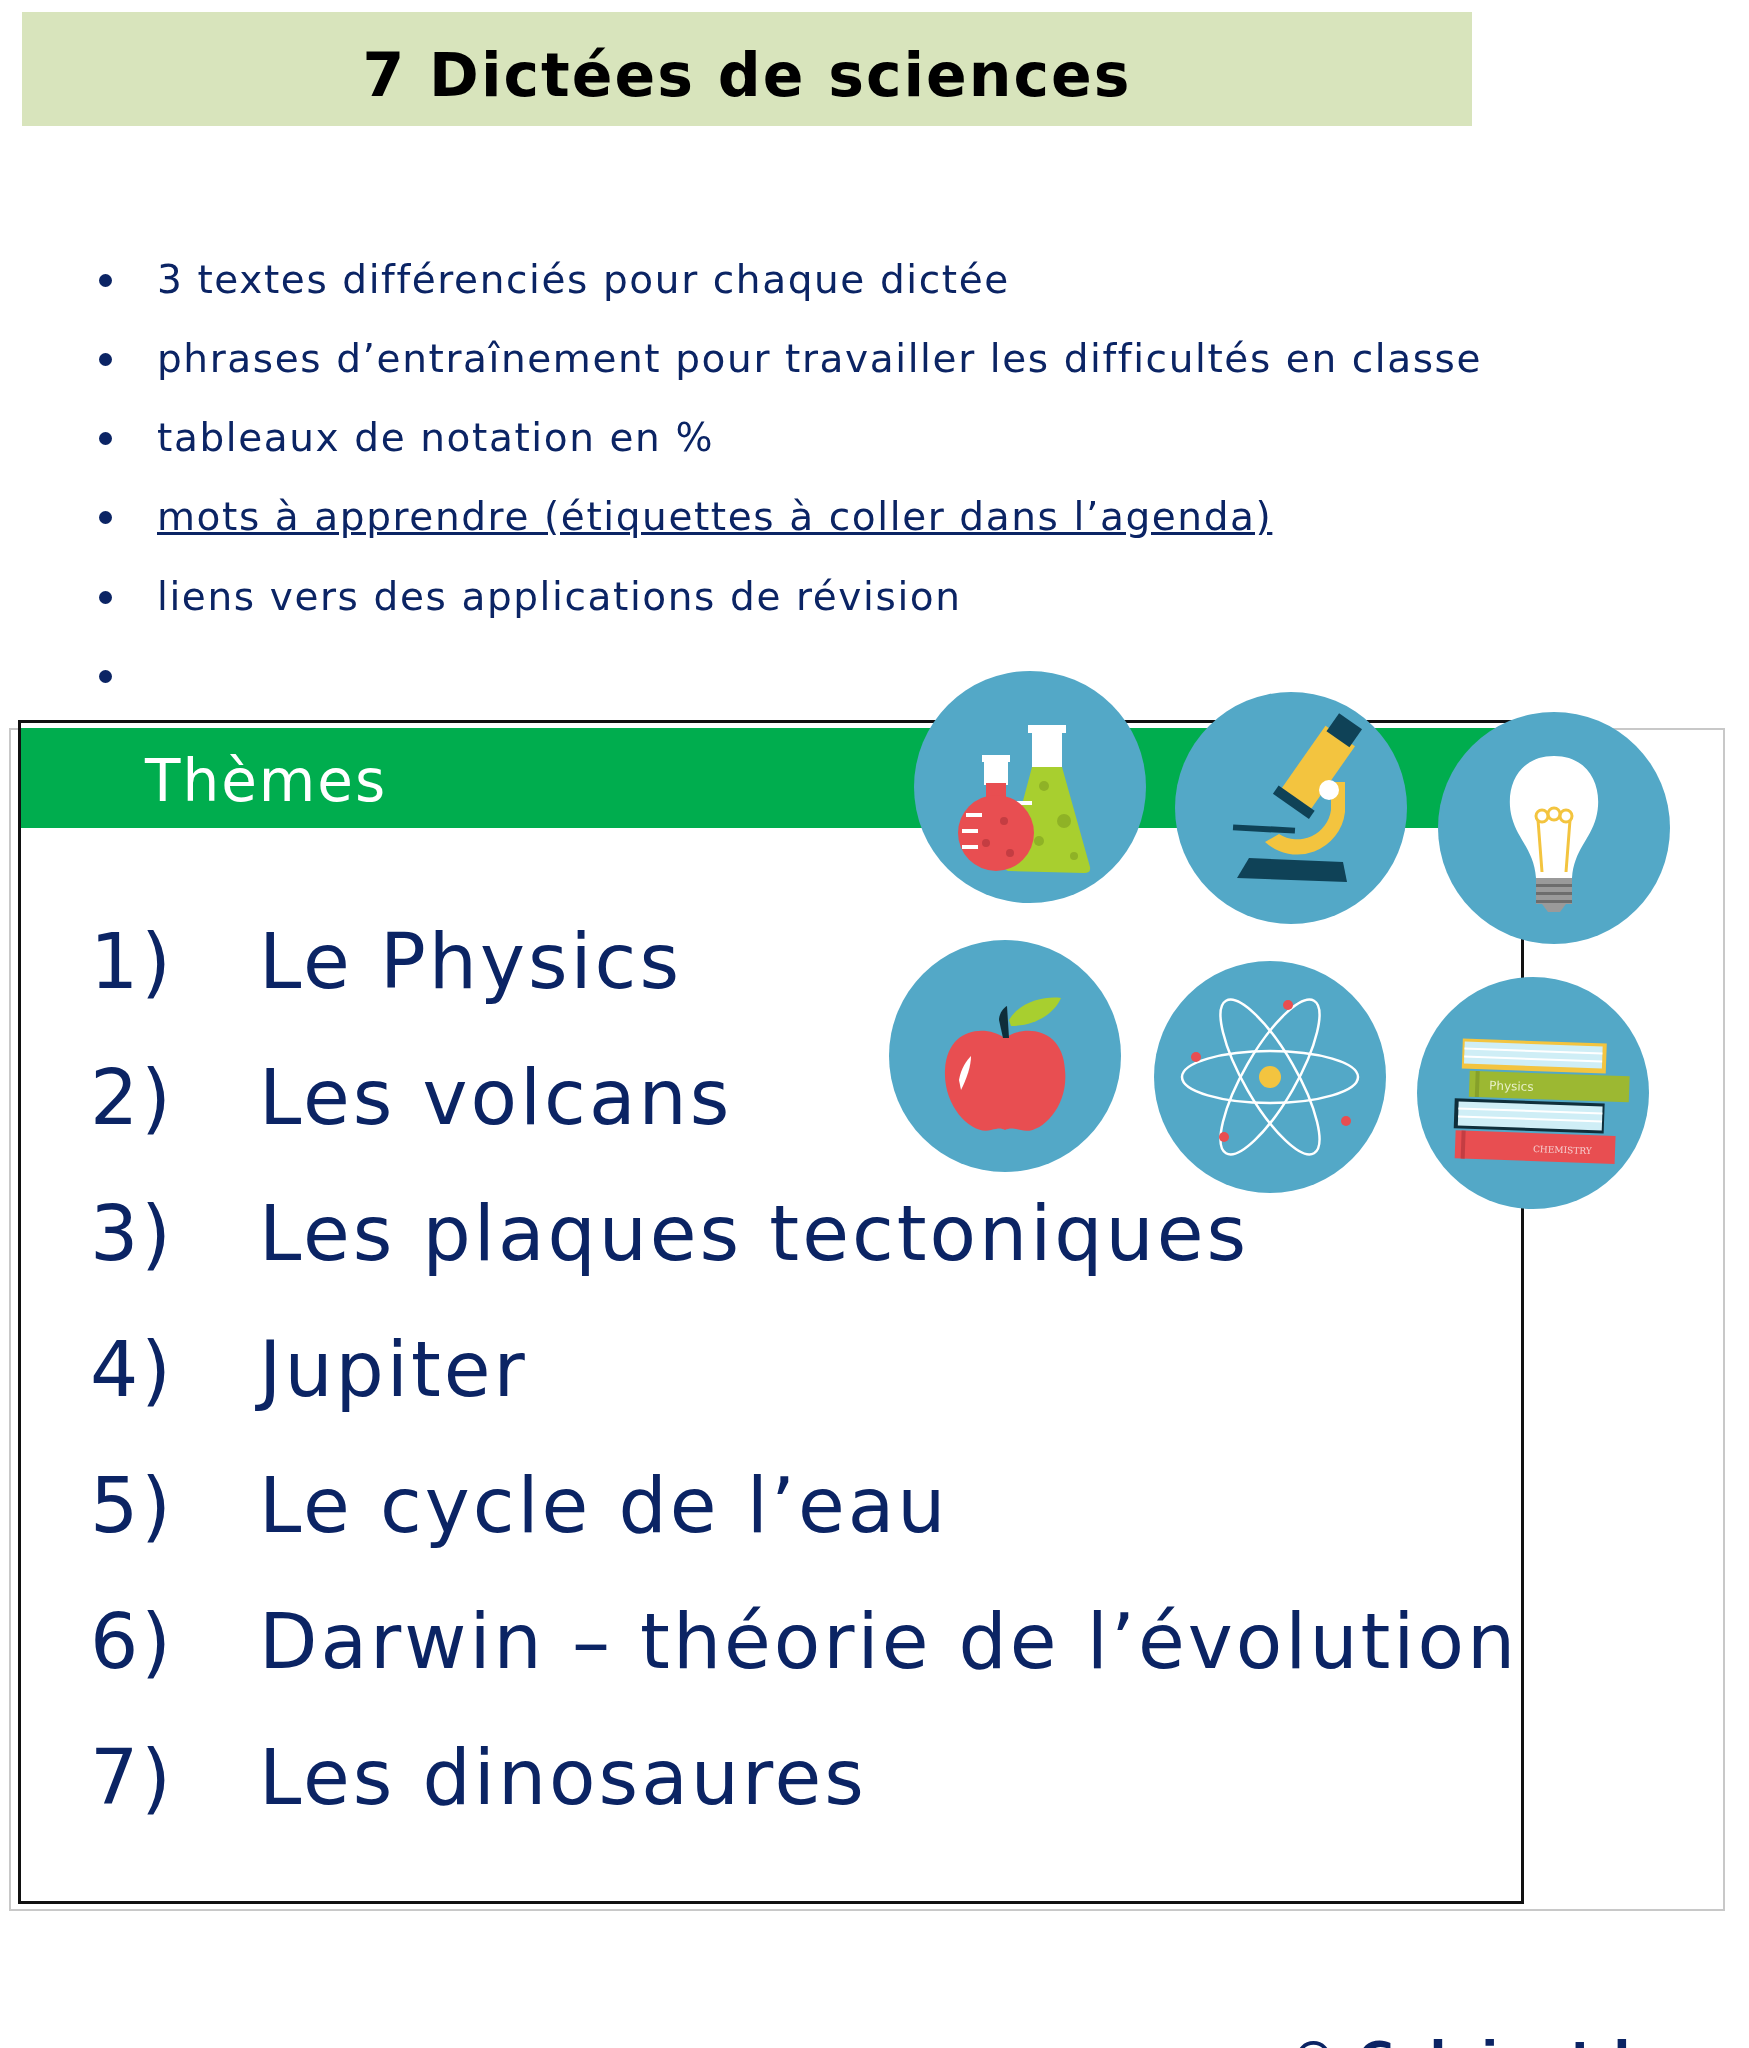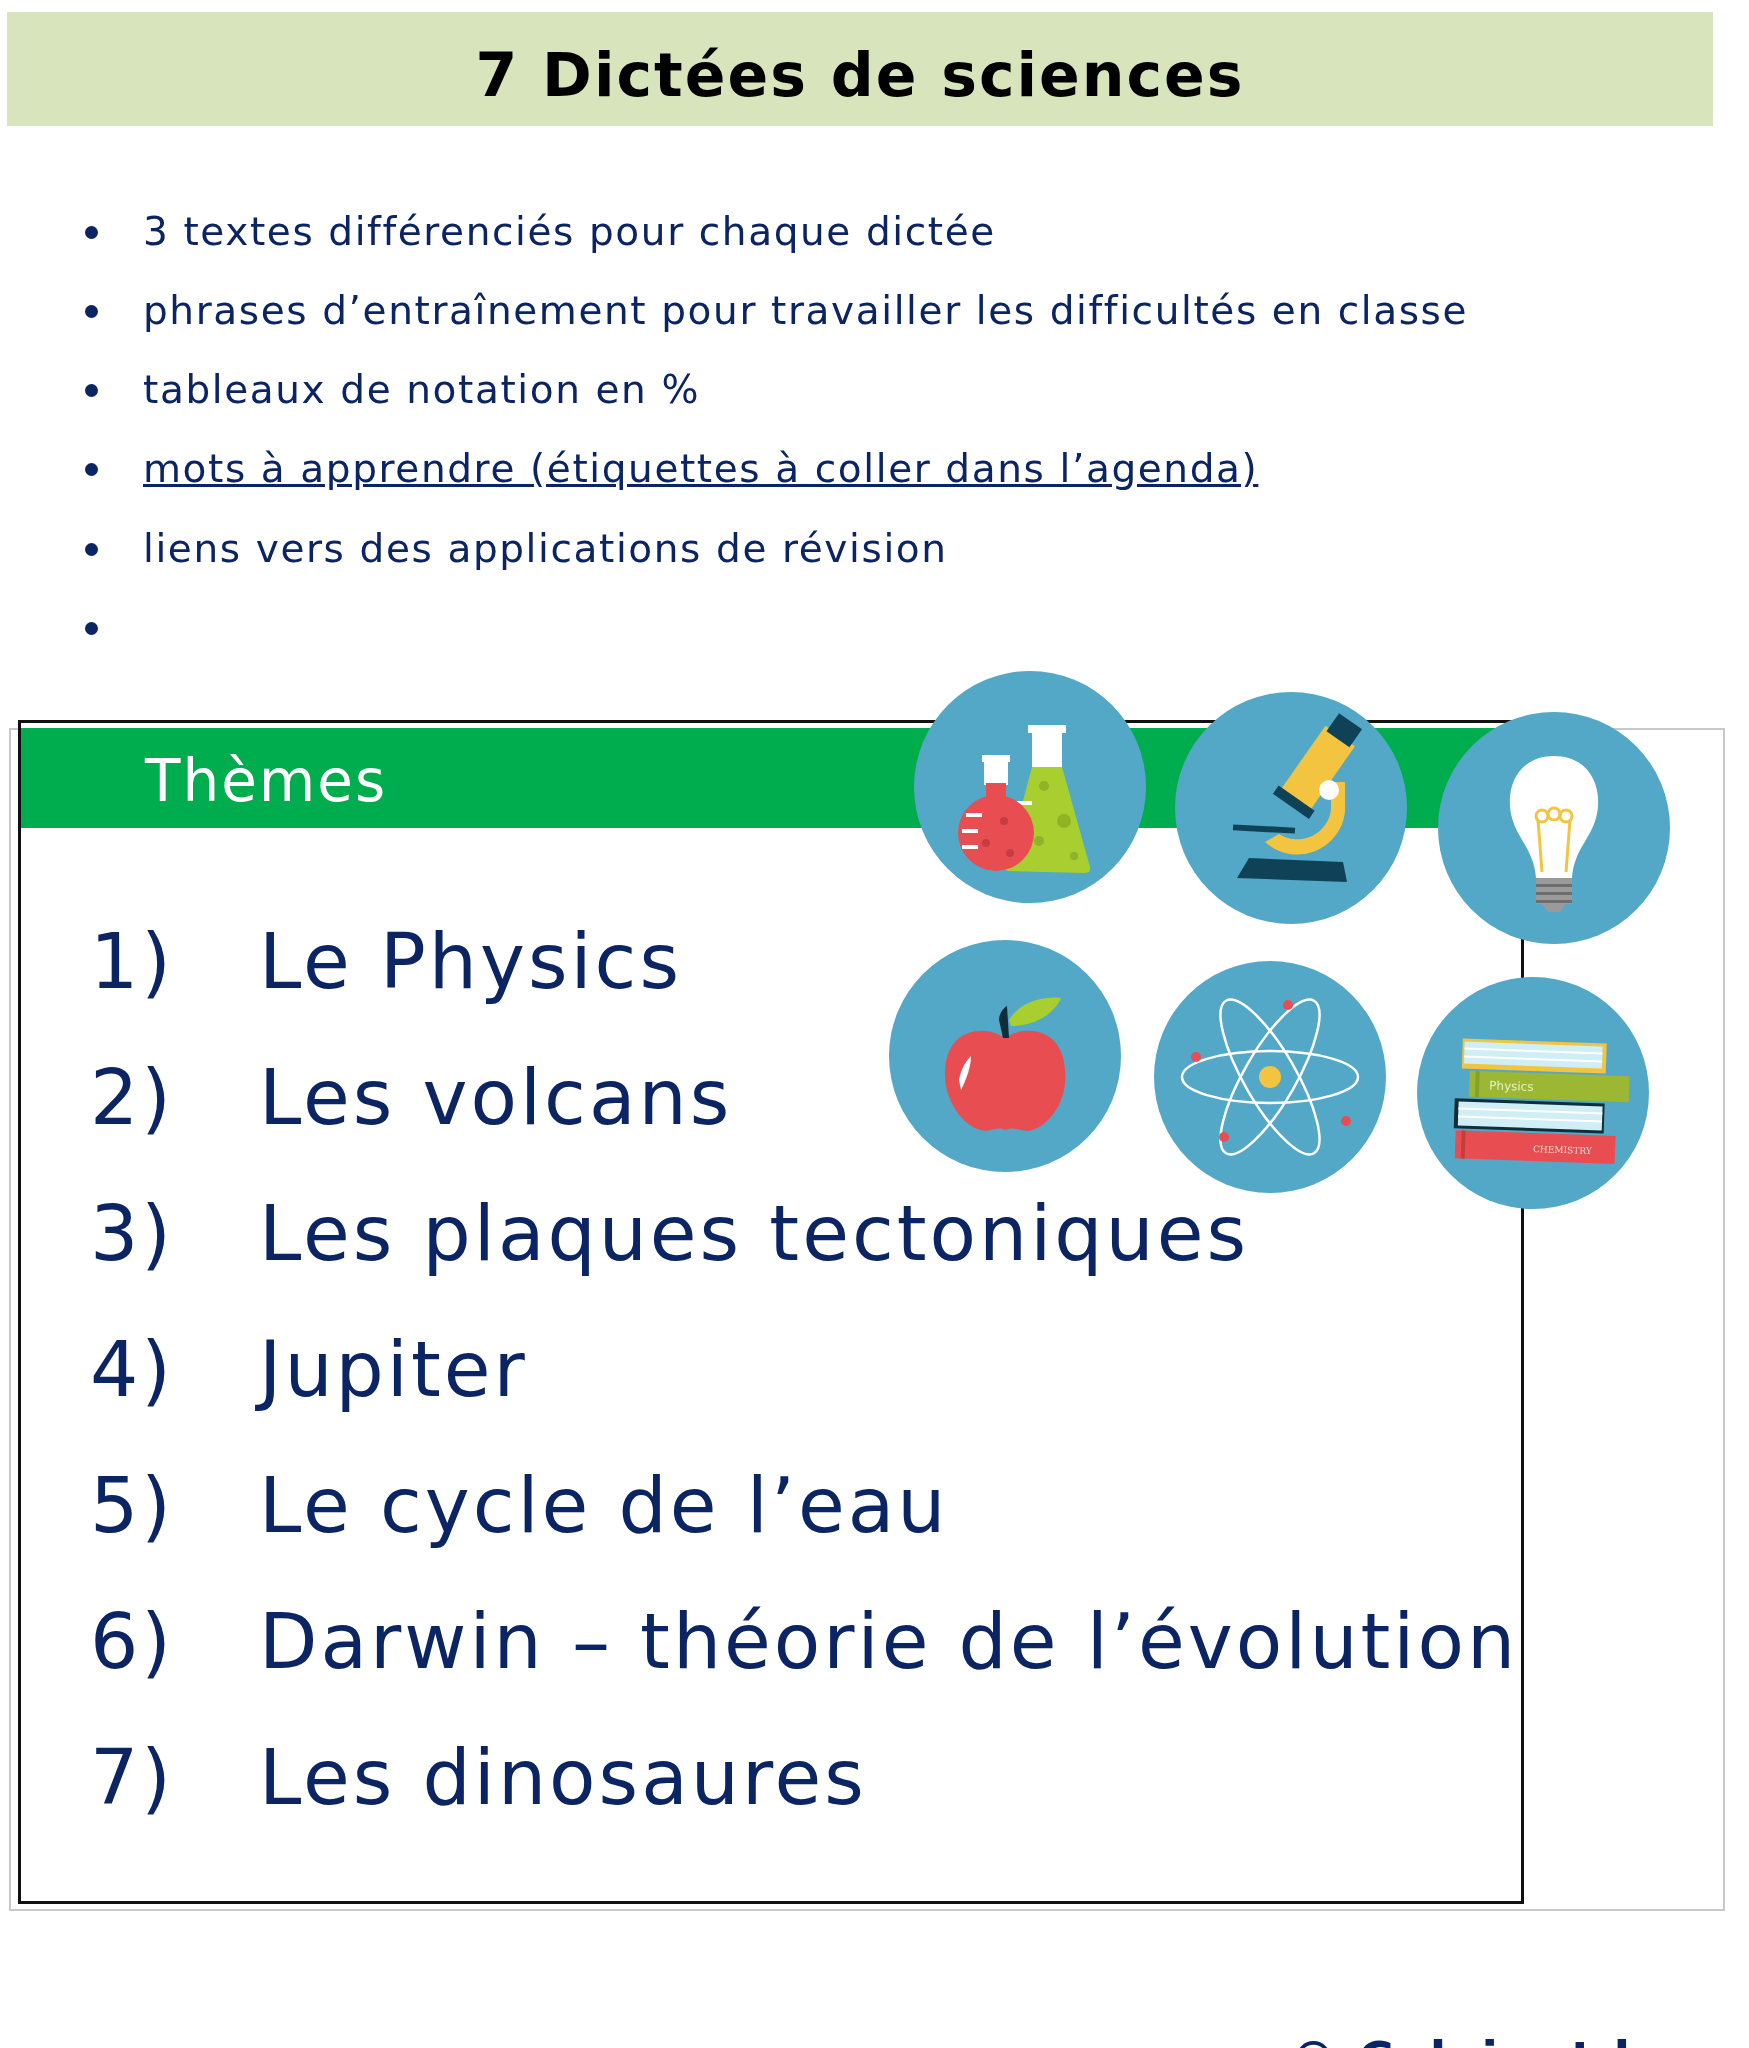--- a/index.html
+++ b/index.html
@@ -1,28 +1,28 @@
 <!DOCTYPE html>
 <html><head>
   <meta charset="utf-8">
   <style>
     html, body { margin: 0; padding: 0; background: #ffffff; }
     body { width: 1749px; height: 2048px; position: relative; overflow: hidden;
            font-family: "DejaVu Sans", sans-serif; }
 
-    .title-banner { position: absolute; left: 7px; top: 12px; width: 1706px; height: 114px;
+    .title-banner { position: absolute; left: 22px; top: 12px; width: 1450px; height: 114px;
                     background: #d8e4bc; }
     .title-text { position: absolute; left: 0; right: 0; top: 28px; text-align: center;
                   font-family: "DejaVu Sans", sans-serif; font-weight: bold; font-size: 60px;
                   line-height: 70px; letter-spacing: 2px; color: #000000; }
 
     .features { position: absolute; left: 0; top: 0; width: 1749px; }
-    .feature { position: absolute; left: 143px; height: 60px; font-size: 39px; line-height: 50px;
+    .feature { position: absolute; left: 157px; height: 60px; font-size: 39px; line-height: 50px;
                color: #0b2464; white-space: nowrap; letter-spacing: 1.6px;
-               font-family: "DejaVu Sans", sans-serif; }
+               font-family: "DejaVu Sans", sans-serif; margin-top: 48px; }
     .bullet { position: absolute; left: -58px; top: 19px; width: 13px; height: 13px;
               border-radius: 50%; background: #0b2464; }
 
     .themes-shadow { position: absolute; left: 9px; top: 728px; width: 1716px; height: 1183px;
                      border: 2px solid #c8c8c8; box-sizing: border-box; }
     .themes-box { position: absolute; left: 18px; top: 720px; width: 1506px; height: 1184px;
                   border: 3px solid #111; box-sizing: border-box; background: #fff; }
     .themes-band { position: absolute; left: 0; top: 5px; right: 10px; height: 100px;
                    background: #00ad4e; }
     .themes-title { position: absolute; left: 124px; top: 20px; font-size: 58px; line-height: 66px;

